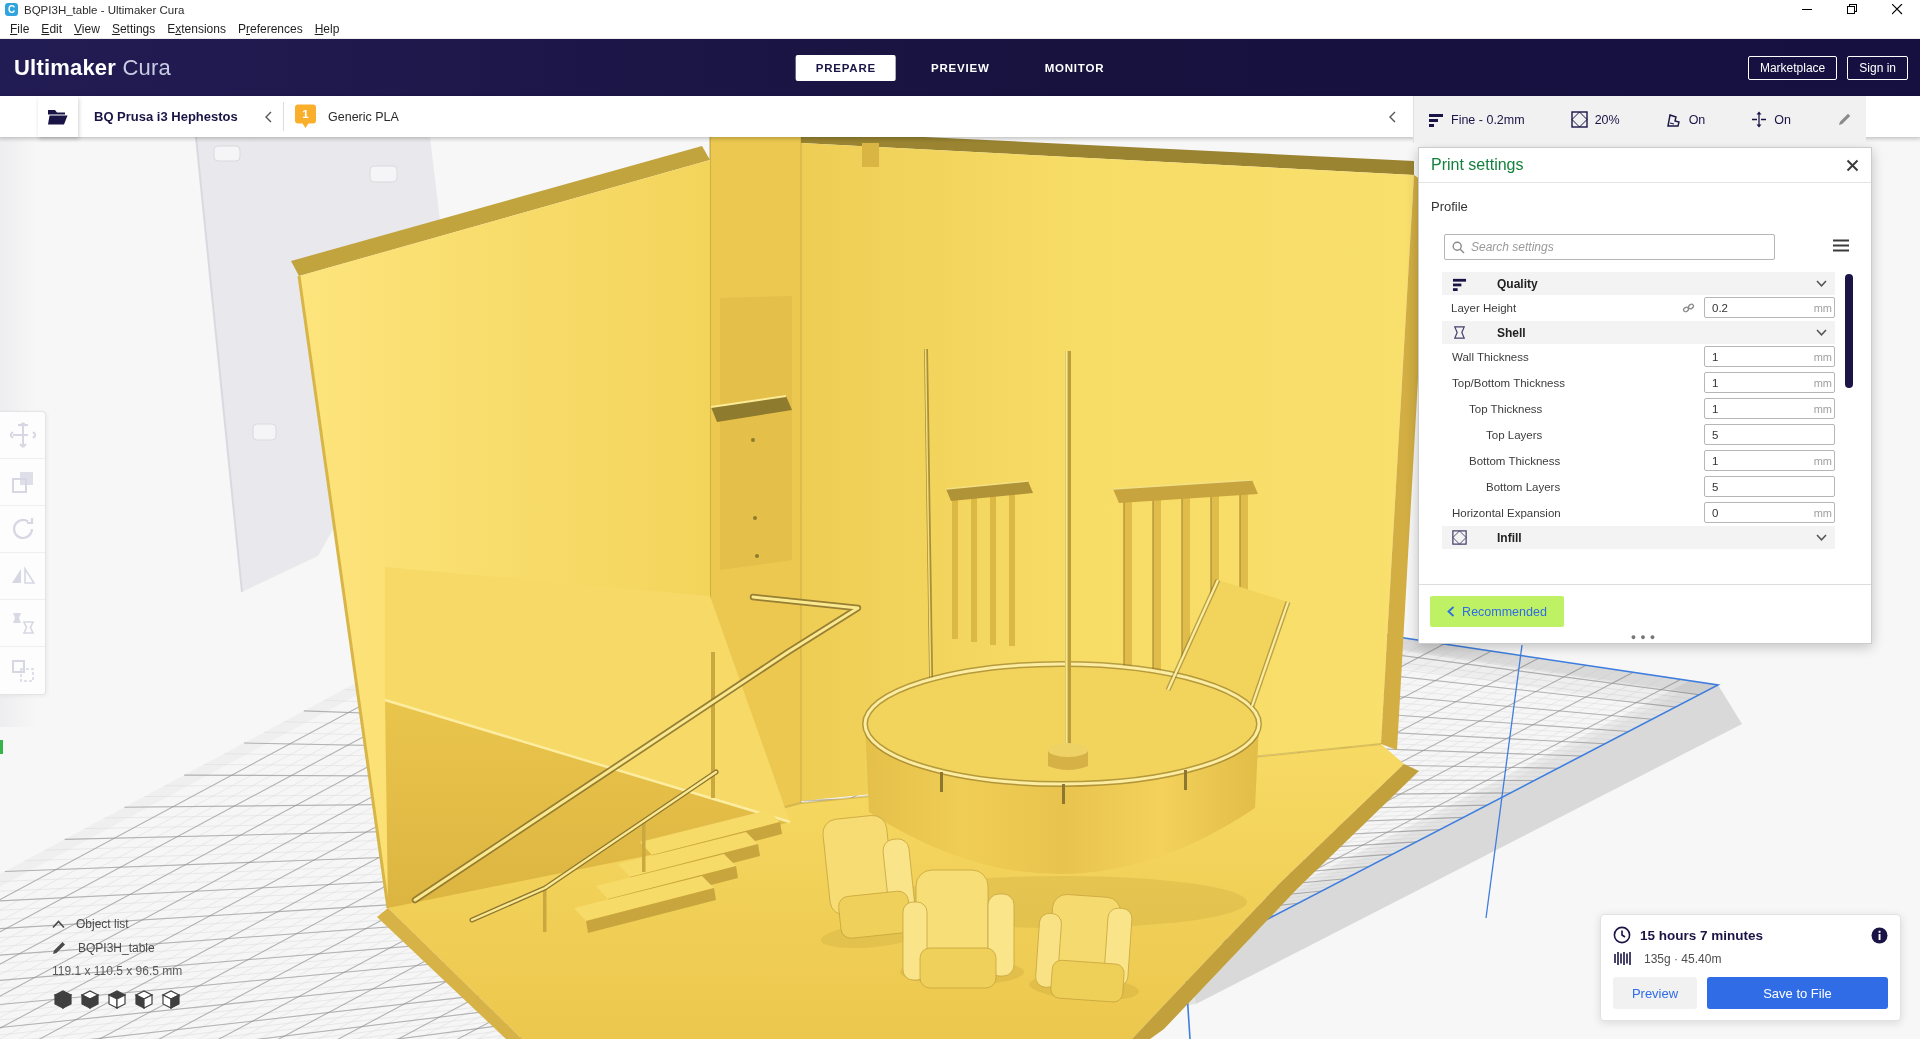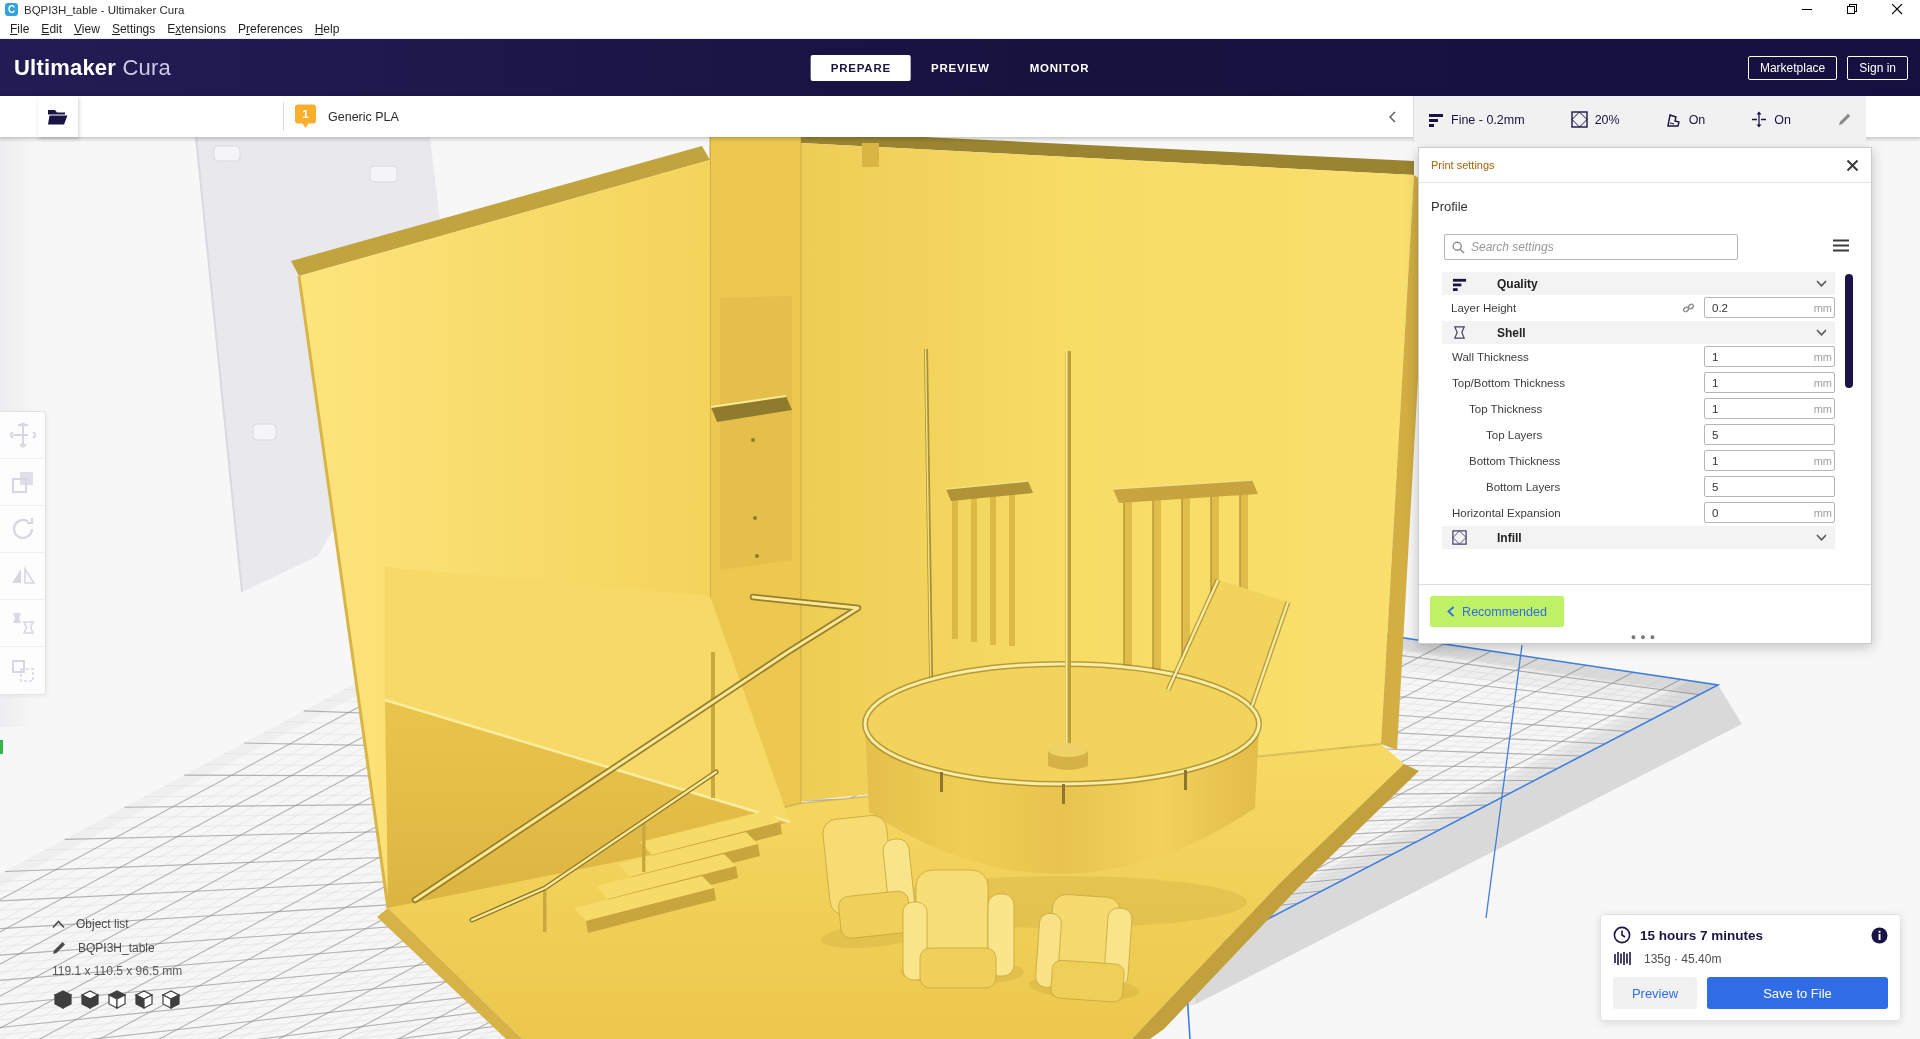--- a/index.html
+++ b/index.html
@@ -17,21 +17,21 @@
   
   .menubar { height:20px; background:#ffffff; display:flex; align-items:center; padding-left:4px; border-bottom:1px solid #ececec; }
   .menu-item { font-size:12px; color:#1f1f1f; padding:2px 6px; cursor:default; }
   .menu-item u { text-decoration:underline; }
 
   
   .appheader { height:57px; background:linear-gradient(90deg,#221c54 0%, #18123f 55%, #151040 100%); position:relative; display:flex; align-items:center; }
   .brand { margin-left:14px; font-size:22px; color:#ffffff; letter-spacing:.2px; }
   .brand b { font-weight:700; }
   .brand span { font-weight:300; color:#c9cce4; }
-  .stage-tabs { position:absolute; left:50%; top:50%; transform:translate(-50%,-50%); display:flex; gap:0; }
+  .stage-tabs { position:absolute; left:50%; top:50%; transform:translate(-50%,-50%); display:flex; gap:15px; }
   .stage-tab { font-size:11.5px; letter-spacing:.8px; font-weight:700; color:#ffffff; padding:7px 20px; border-radius:2px; }
   .stage-tab.active { background:#ffffff; color:#1a1446; }
   .header-actions { position:absolute; right:12px; top:50%; transform:translateY(-50%); display:flex; gap:10px; }
   .hdr-btn { border:1px solid #ffffff; color:#ffffff; font-size:12px; padding:4px 11px; border-radius:2px; background:transparent; font-family:inherit; }
 
   
   .configbar { height:41px; background:#ffffff; position:relative; box-shadow:0 1px 4px rgba(0,0,0,.18); z-index:30; }
   .open-card { position:absolute; left:38px; top:0; width:40px; height:41px; background:#fff; display:flex; align-items:center; justify-content:center;
                box-shadow:1px 2px 4px rgba(0,0,0,.18); z-index:2; }
   .printer-card { position:absolute; left:84px; top:0; width:199px; height:41px; display:flex; align-items:center; padding:0 10px; }
@@ -66,29 +66,29 @@
   .ol-row { display:flex; align-items:center; gap:11px; margin-bottom:9px; }
   .ol-text { font-size:12px; color:#4a4a4a; }
   .ol-dims { font-size:12px; color:#5a5a5a; margin:2px 0 10px 0; }
   .cube-row { display:flex; gap:5px; }
   .cube-btn { width:22px; height:22px; display:flex; align-items:center; justify-content:center; }
 
   
   .panel { position:absolute; left:1418px; top:10px; width:454px; height:497px; background:#ffffff; border:1px solid #cccccc;
            box-shadow:0 3px 12px rgba(0,0,0,.22); z-index:10; }
   .panel-header { height:35px; border-bottom:1px solid #e3e3e3; display:flex; align-items:center; padding:0 12px; }
-  .panel-title { font-size:11px; color:#a16207; flex:1; }
+  .panel-title { font-size:16px; color:#15803d; flex:1; }
   .profile-row { position:absolute; left:0; top:45px; width:100%; height:28px; }
   .profile-label { position:absolute; left:12px; top:6px; font-size:13px; color:#333; }
   .profile-dd { position:absolute; left:105px; top:0; width:334px; height:27px; border:1px solid #b5b5b5; border-radius:2px;
                 display:flex; align-items:center; padding:0 8px; gap:6px; background:#fff; }
   .profile-val { font-size:12px; font-weight:700; color:#1a1446; }
   .profile-suffix { font-size:12px; color:#ababab; flex:1; }
   .search-row { position:absolute; left:0; top:86px; width:100%; height:26px; }
-  .search-box { position:absolute; left:25px; top:0; width:294px; height:26px; border:1px solid #b5b5b5; border-radius:2px;
+  .search-box { position:absolute; left:25px; top:0; width:331px; height:26px; border:1px solid #b5b5b5; border-radius:2px;
                 display:flex; align-items:center; padding:0 7px; gap:6px; background:#fff; }
   .search-box input { border:none; outline:none; flex:1; font-size:12px; font-style:italic; font-family:inherit; color:#333; background:transparent; }
   .search-box input::placeholder { color:#9a9a9a; }
   .ham { position:absolute; right:22px; top:5px; }
   .rows-area { position:absolute; left:23px; top:124px; width:393px; }
   .set-header { height:23px; background:#f3f3f3; display:flex; align-items:center; padding:0 8px 0 10px; gap:0; }
   .set-header .sh-label { font-size:12px; font-weight:700; color:#222; margin-left:30px; flex:1; }
   .set-row { height:26px; position:relative; display:flex; align-items:center; }
   .set-label { font-size:11.5px; color:#3c3c3c; }
   .val-box { position:absolute; left:262px; top:2px; width:131px; height:21px; border:1px solid #b6b6b6; border-radius:2px;
@@ -163,20 +163,26 @@
     <button class="hdr-btn">Sign in</button>
   </div>
 </div>
 
 <div class="configbar">
   <div class="open-card">
     <svg width="22" height="18" viewBox="0 0 22 18">
       <path d="M1,2 h7 l2,2.5 h8 v2 h-17 z" fill="#1a1446"></path>
       <path d="M2.5,7.5 h18 l-3.5,9 h-16 z" fill="#1a1446"></path>
     </svg>
+  </div>
+  <div class="printer-card">
+    <div class="printer-name">BQ Prusa i3 Hephestos</div>
+    <svg class="chev" width="9" height="12" viewBox="0 0 9 12">
+        <path d="M7,1 L2,6 L7,11" stroke="#555" stroke-width="1.4" fill="none"></path>
+      </svg>
   </div>
   <div class="bar-divider"></div>
   <div class="material-item">
     <svg width="23" height="28" viewBox="0 0 23 28">
       <path d="M4,1.5 h15 a3,3 0 0 1 3,3 v13 a3,3 0 0 1 -3,3 h-4.5 l-3,4.5 -3,-4.5 h-4.5 a3,3 0 0 1 -3,-3 v-13 a3,3 0 0 1 3,-3 z" fill="#f9af2c"></path>
       <text x="11.5" y="15" text-anchor="middle" font-size="11.5" font-weight="bold" fill="#ffffff" font-family="Liberation Sans,sans-serif">1</text>
     </svg>
     <div class="material-label">Generic PLA</div>
   </div>
   <div class="collapse-right">

